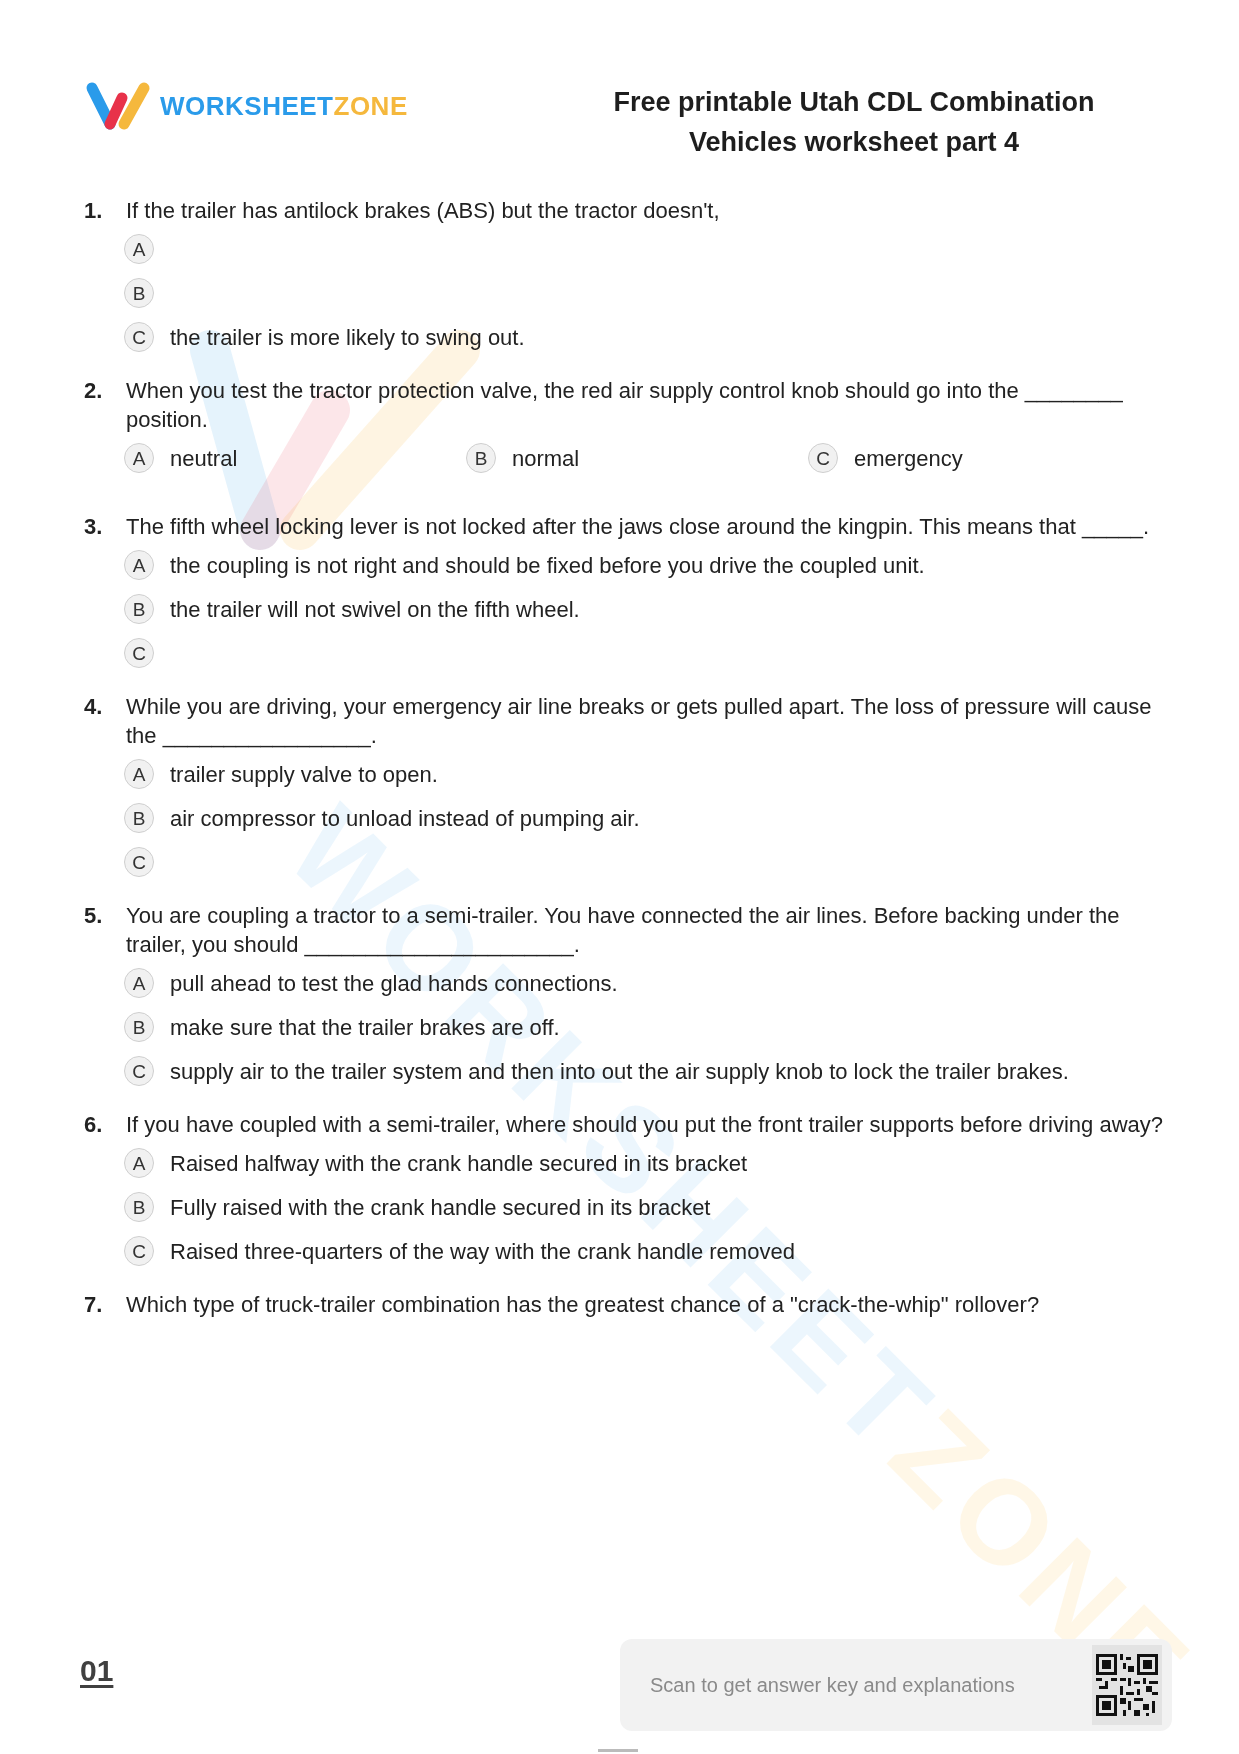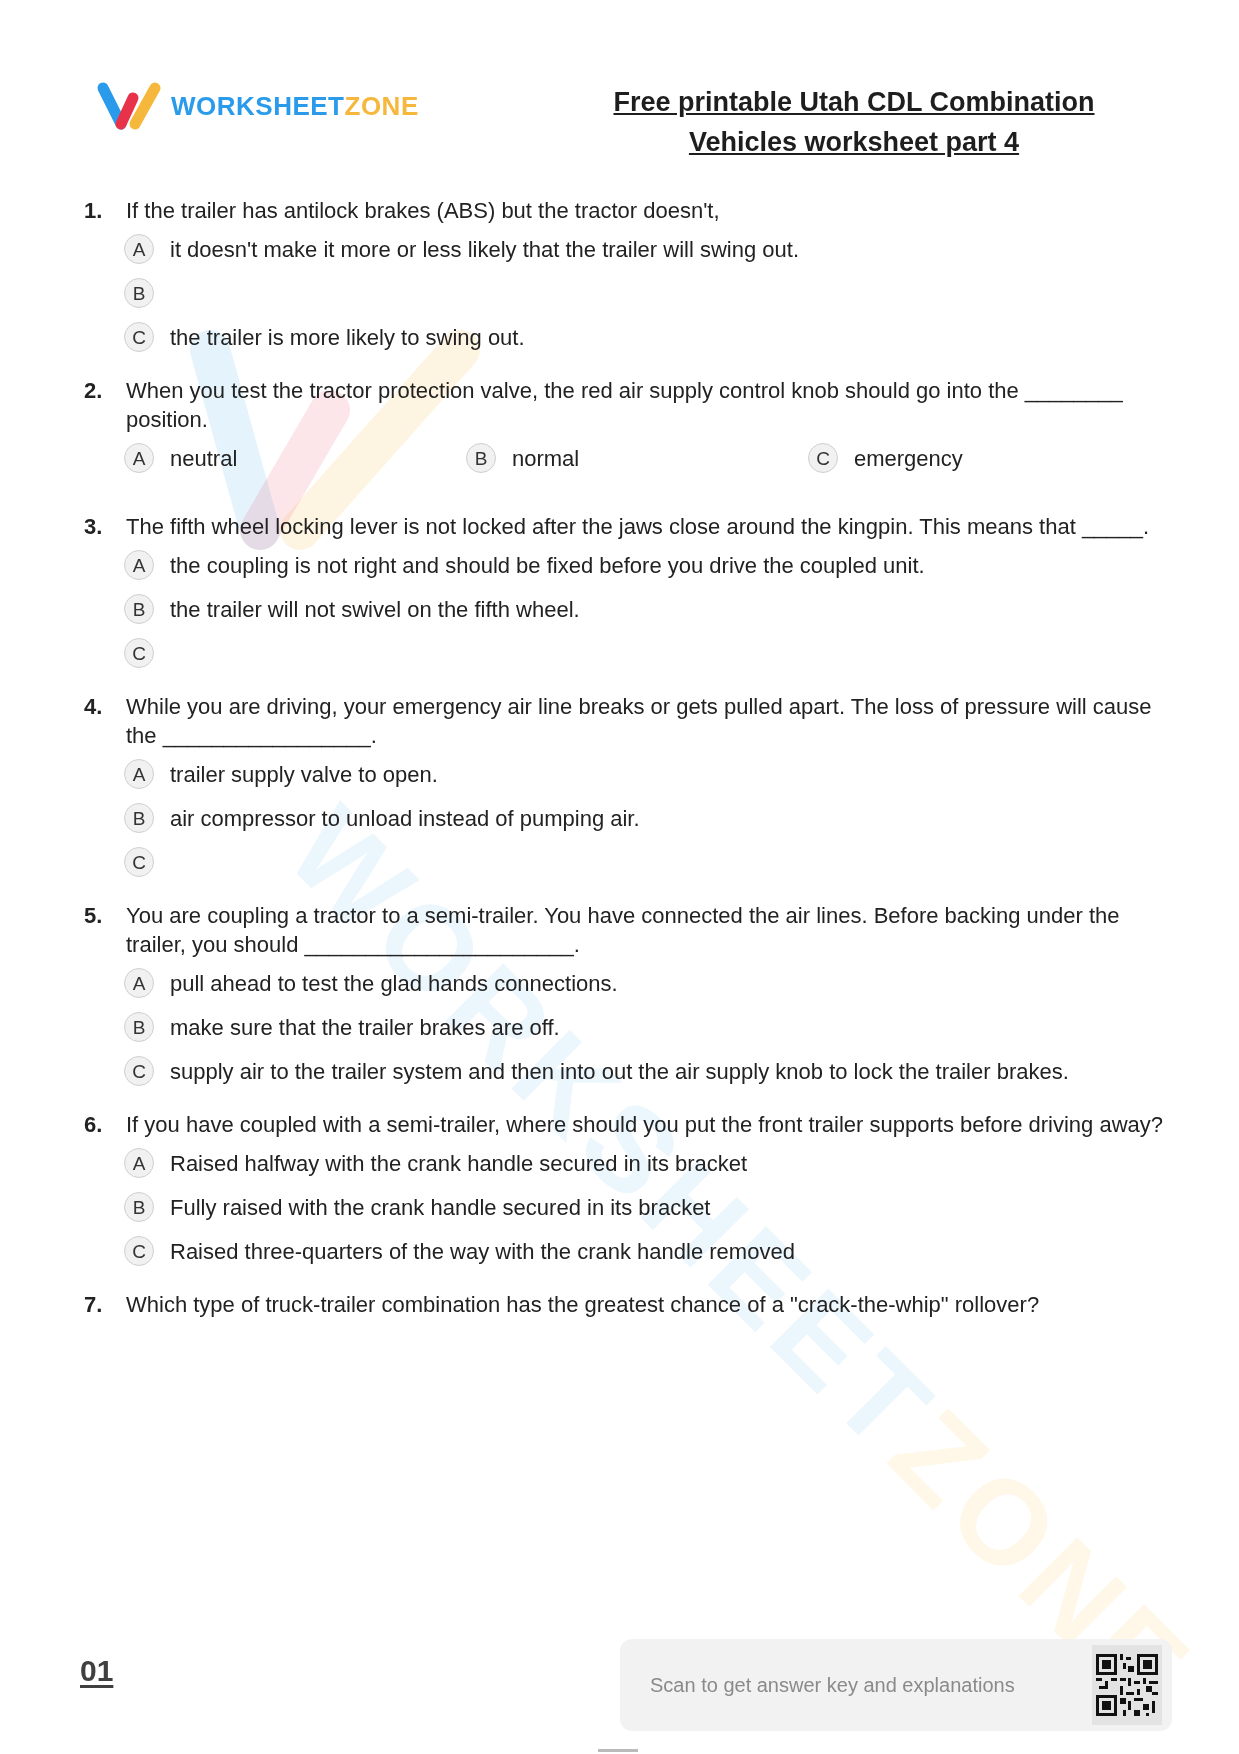--- a/index.html
+++ b/index.html
@@ -9,28 +9,28 @@
   }
   .watermark-logo { position: absolute; left: 180px; top: 320px; width: 320px; height: 240px; pointer-events: none; }
   .watermark-text {
     position: absolute; left: 360px; top: 780px; transform: rotate(45deg); transform-origin: left top;
     font-size: 120px; font-weight: bold; letter-spacing: 8px; pointer-events: none; white-space: nowrap;
   }
   .wm-a { color: rgba(64,170,240,0.10); }
   .wm-b { color: rgba(255,190,70,0.13); }
 
   .header { position: absolute; left: 84px; top: 80px; width: 1080px; height: 90px; }
-  .logo { position: absolute; left: 11px; top: 0; display: flex; align-items: center; }
+  .logo { position: absolute; left: 0; top: 0; display: flex; align-items: center; }
   .logo svg { width: 68px; height: 52px; }
   .logo-text { font-size: 26px; font-weight: bold; letter-spacing: 0.5px; margin-left: 8px; }
   .logo-text .p1 { color: #2a9bea; }
   .logo-text .p2 { color: #f5b83d; }
   .title {
     position: absolute; left: 470px; top: 2px; width: 600px; text-align: center;
-    font-size: 27px; font-weight: bold; line-height: 40px; color: #1e1e1e; text-decoration: underline;
+    font-size: 27px; font-weight: bold; line-height: 40px; color: #1e1e1e;
   }
 
   .questions { position: absolute; left: 84px; top: 196px; width: 1080px; }
   .q { position: relative; }
   .q-stem { display: flex; font-size: 22px; line-height: 29px; color: #222; }
   .q-num { width: 42px; flex: none; font-weight: bold; }
   .q-text { flex: 1; }
   .opts { margin-left: 40px; margin-top: 10px; }
   .opt { display: flex; align-items: flex-start; font-size: 22px; line-height: 29px; margin-bottom: 15px; }
   .opt-letter {
@@ -82,21 +82,20 @@
 <div class="questions">
 
   <div class="q" style="margin-bottom:24px;">
     <div class="q-stem">
         <span class="q-num">1.</span>
         <span class="q-text">If the trailer has antilock brakes (ABS) but the tractor doesn't,</span>
       </div>
     <div class="opts">
       <div class="opt">
           <span class="opt-letter">A</span>
-          <span>it doesn't make it more or less likely that the trailer will swing out.</span>
         </div>
       <div class="opt">
           <span class="opt-letter">B</span>
         </div>
       <div class="opt">
           <span class="opt-letter">C</span>
           <span>the trailer is more likely to swing out.</span>
         </div>
     </div>
   </div>

